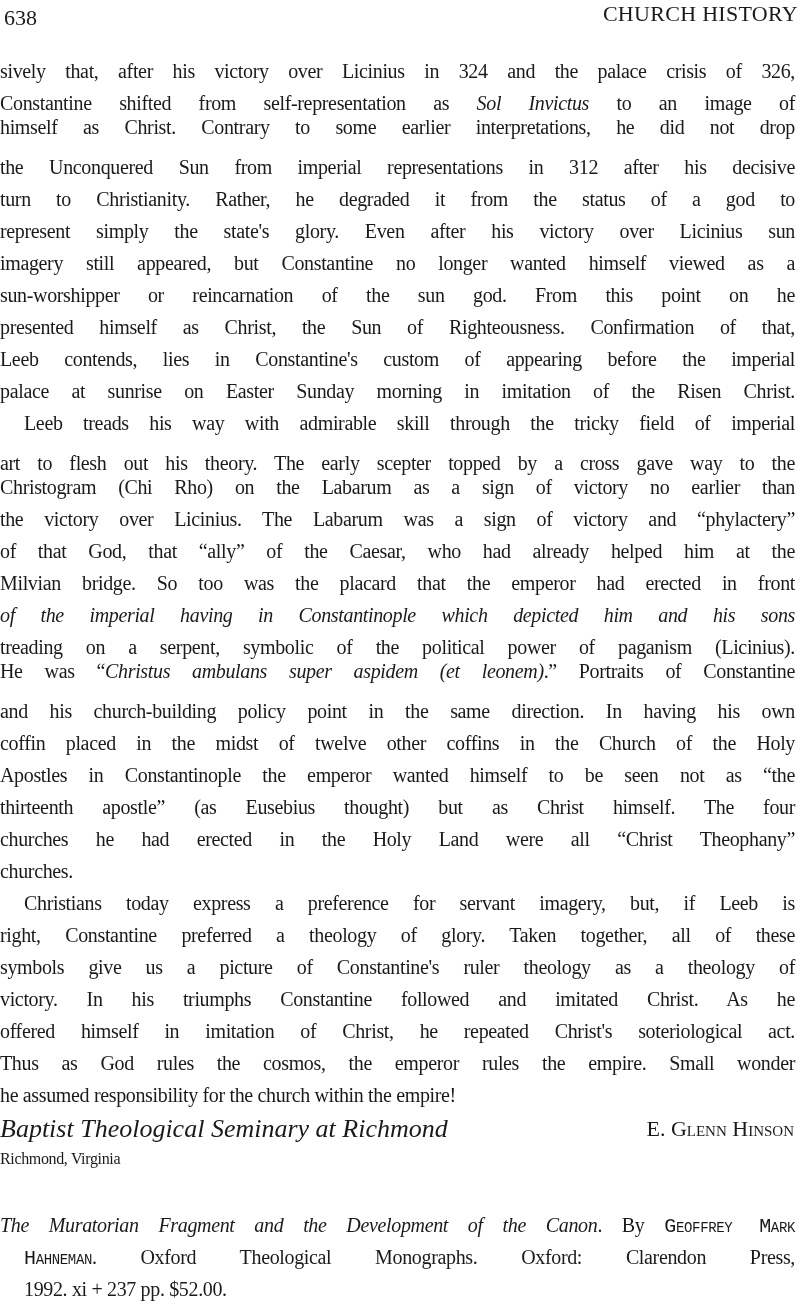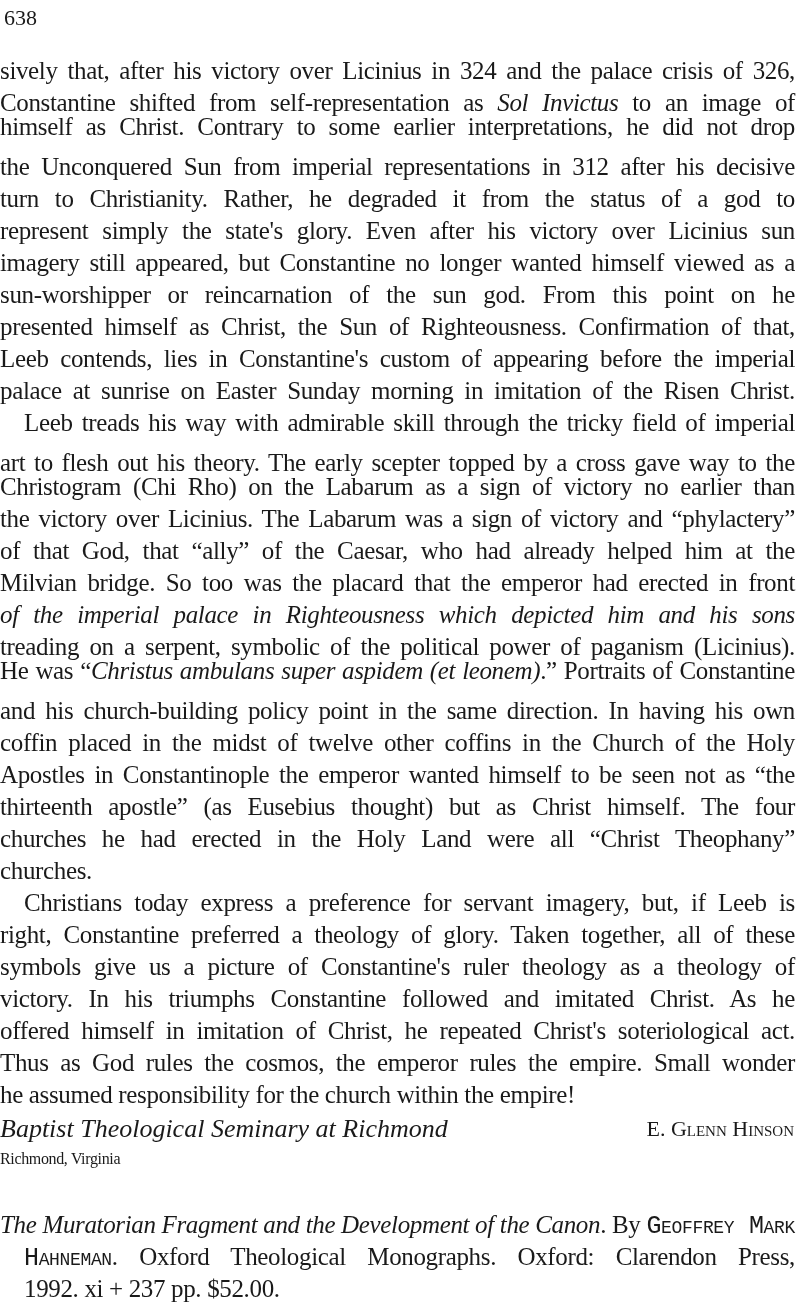--- a/index.html
+++ b/index.html
@@ -9,37 +9,38 @@
     color: #1a1a1a;
   }
   .running-head {
     position: absolute; top: 0; left: 4px; right: 2px; height: 28px;
     font-size: 22px; line-height: 28px;
   }
   .running-head .pg { position: absolute; left: 0; top: 4px; }
   .running-head .title { position: absolute; right: 0; top: 0; letter-spacing: 0.3px; }
   .line {
     position: absolute; left: 0; width: 795px;
-    font-size: 25px; line-height: 30px; height: 30px;
+    font-size: 20px; line-height: 30px; height: 30px;
     white-space: nowrap; text-align: justify; text-align-last: justify;
     letter-spacing: -0.35px;
   }
   .line.indent { left: 24px; width: 771px; }
   .line.hang { left: 24px; width: 771px; }
   .line.last { text-align-last: left; }
   i, .it { font-style: italic; }
   .sc { font-variant: small-caps; font-family: Liberation Mono, monospace; }
   .sig-left { position: absolute; left: 0; font-style: italic; font-size: 26px; line-height: 30px; }
   .sig-right { position: absolute; right: 6px; font-size: 22px; line-height: 30px; font-variant: small-caps; }
 </style>
 </head>
 <body>
 
 <div class="running-head">
   <span class="pg">638</span>
+  <span class="title">CHURCH HISTORY</span>
 </div>
 
 <div>
 
   <div class="line" style="top:56px">sively that, after his victory over Licinius in 324 and the palace crisis of 326,</div>
   <div class="line" style="top:88px"><span>Constantine shifted from self-representation as </span><i>Sol Invictus</i><span> to an image of</span></div>
   <div class="line" style="top:112px">himself as Christ. Contrary to some earlier interpretations, he did not drop</div>
   <div class="line" style="top:152px">the Unconquered Sun from imperial representations in 312 after his decisive</div>
   <div class="line" style="top:184px">turn to Christianity. Rather, he degraded it from the status of a god to</div>
   <div class="line" style="top:216px">represent simply the state's glory. Even after his victory over Licinius sun</div>
@@ -48,21 +49,21 @@
   <div class="line" style="top:312px">presented himself as Christ, the Sun of Righteousness. Confirmation of that,</div>
   <div class="line" style="top:344px">Leeb contends, lies in Constantine's custom of appearing before the imperial</div>
   <div class="line" style="top:376px">palace at sunrise on Easter Sunday morning in imitation of the Risen Christ.</div>
 
   <div class="line indent" style="top:408px">Leeb treads his way with admirable skill through the tricky field of imperial</div>
   <div class="line" style="top:448px">art to flesh out his theory. The early scepter topped by a cross gave way to the</div>
   <div class="line" style="top:472px">Christogram (Chi Rho) on the Labarum as a sign of victory no earlier than</div>
   <div class="line" style="top:504px">the victory over Licinius. The Labarum was a sign of victory and “phylactery”</div>
   <div class="line" style="top:536px">of that God, that “ally” of the Caesar, who had already helped him at the</div>
   <div class="line" style="top:568px">Milvian bridge. So too was the placard that the emperor had erected in front</div>
-  <div class="line it" style="top:600px">of the imperial palace in Righteousness which depicted him and his sons</div>
+  <div class="line it" style="top:600px">of the imperial having in Constantinople which depicted him and his sons</div>
   <div class="line" style="top:632px">treading on a serpent, symbolic of the political power of paganism (Licinius).</div>
   <div class="line" style="top:656px"><span>He was “</span><i>Christus ambulans super aspidem (et leonem)</i><span>.” Portraits of Constantine</span></div>
   <div class="line" style="top:696px">and his church-building policy point in the same direction. In having his own</div>
   <div class="line" style="top:728px">coffin placed in the midst of twelve other coffins in the Church of the Holy</div>
   <div class="line" style="top:760px">Apostles in Constantinople the emperor wanted himself to be seen not as “the</div>
   <div class="line" style="top:792px">thirteenth apostle” (as Eusebius thought) but as Christ himself. The four</div>
   <div class="line" style="top:824px">churches he had erected in the Holy Land were all “Christ Theophany”</div>
   <div class="line last" style="top:856px">churches.</div>
 
   <div class="line indent" style="top:888px">Christians today express a preference for servant imagery, but, if Leeb is</div>

